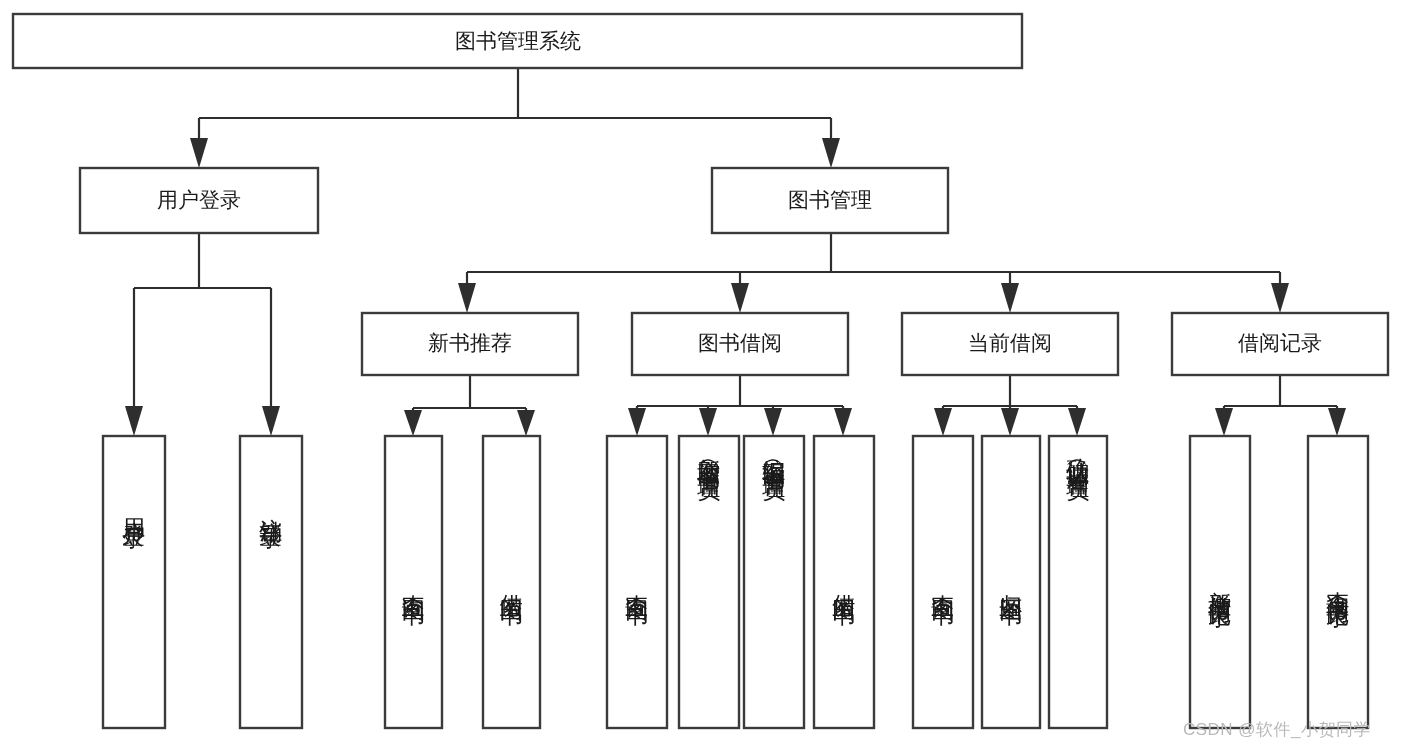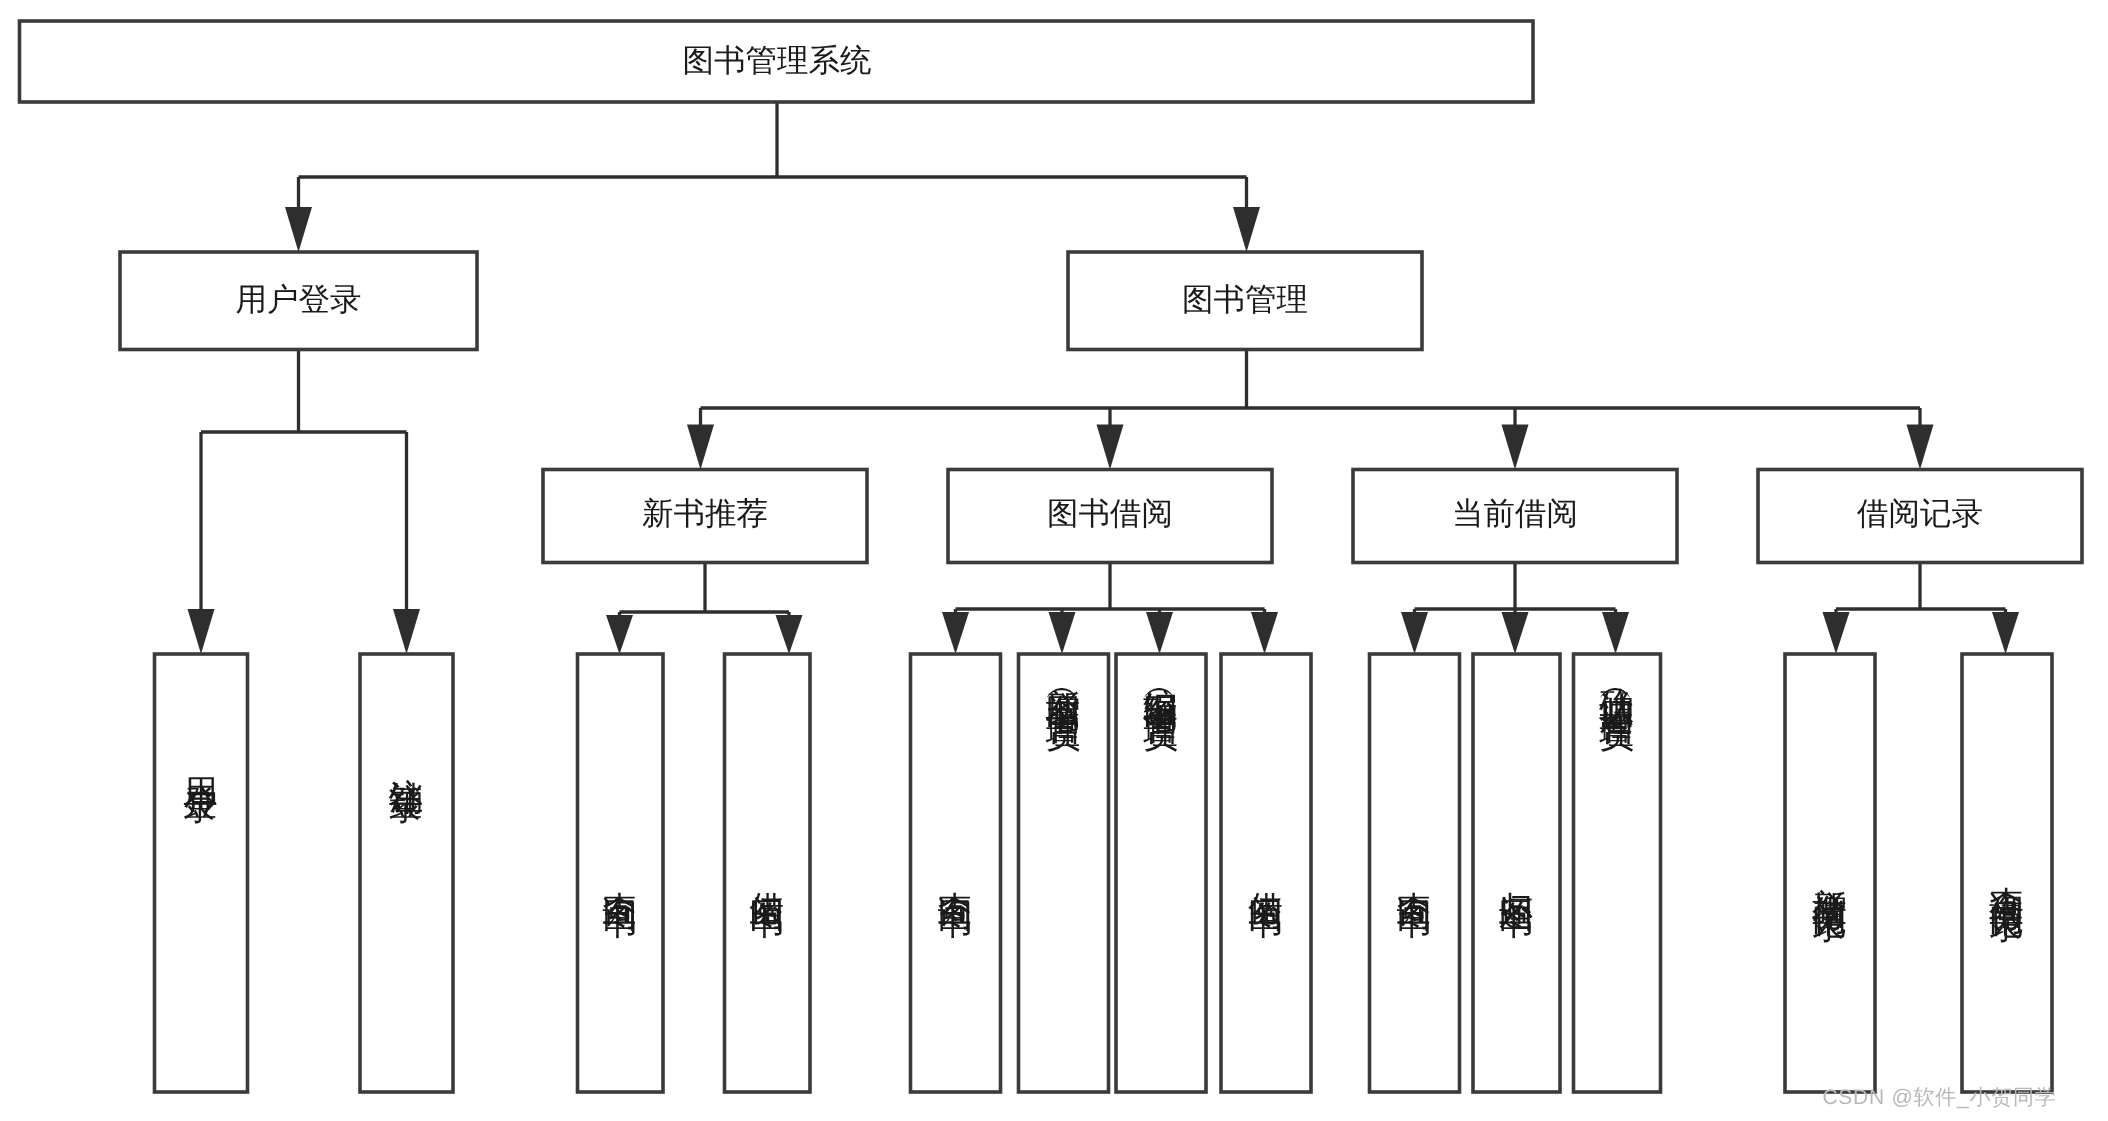--- a/index.html
+++ b/index.html
@@ -62,21 +62,21 @@
     line-height: 1.06;
     letter-spacing: 3px;
     color: #1a1a1a;
     white-space: nowrap;
   }
   .watermark {
     position: absolute;
     right: 8px;
     bottom: 6px;
     font-family: "Liberation Sans", "DejaVu Sans", sans-serif;
-    font-size: 14px;
+    font-size: 17px;
     color: #b9b9b9;
     letter-spacing: 0.5px;
     user-select: none;
   }
 </style>
 </head>
 <body>
 
 <div id="diagram-root">
 

